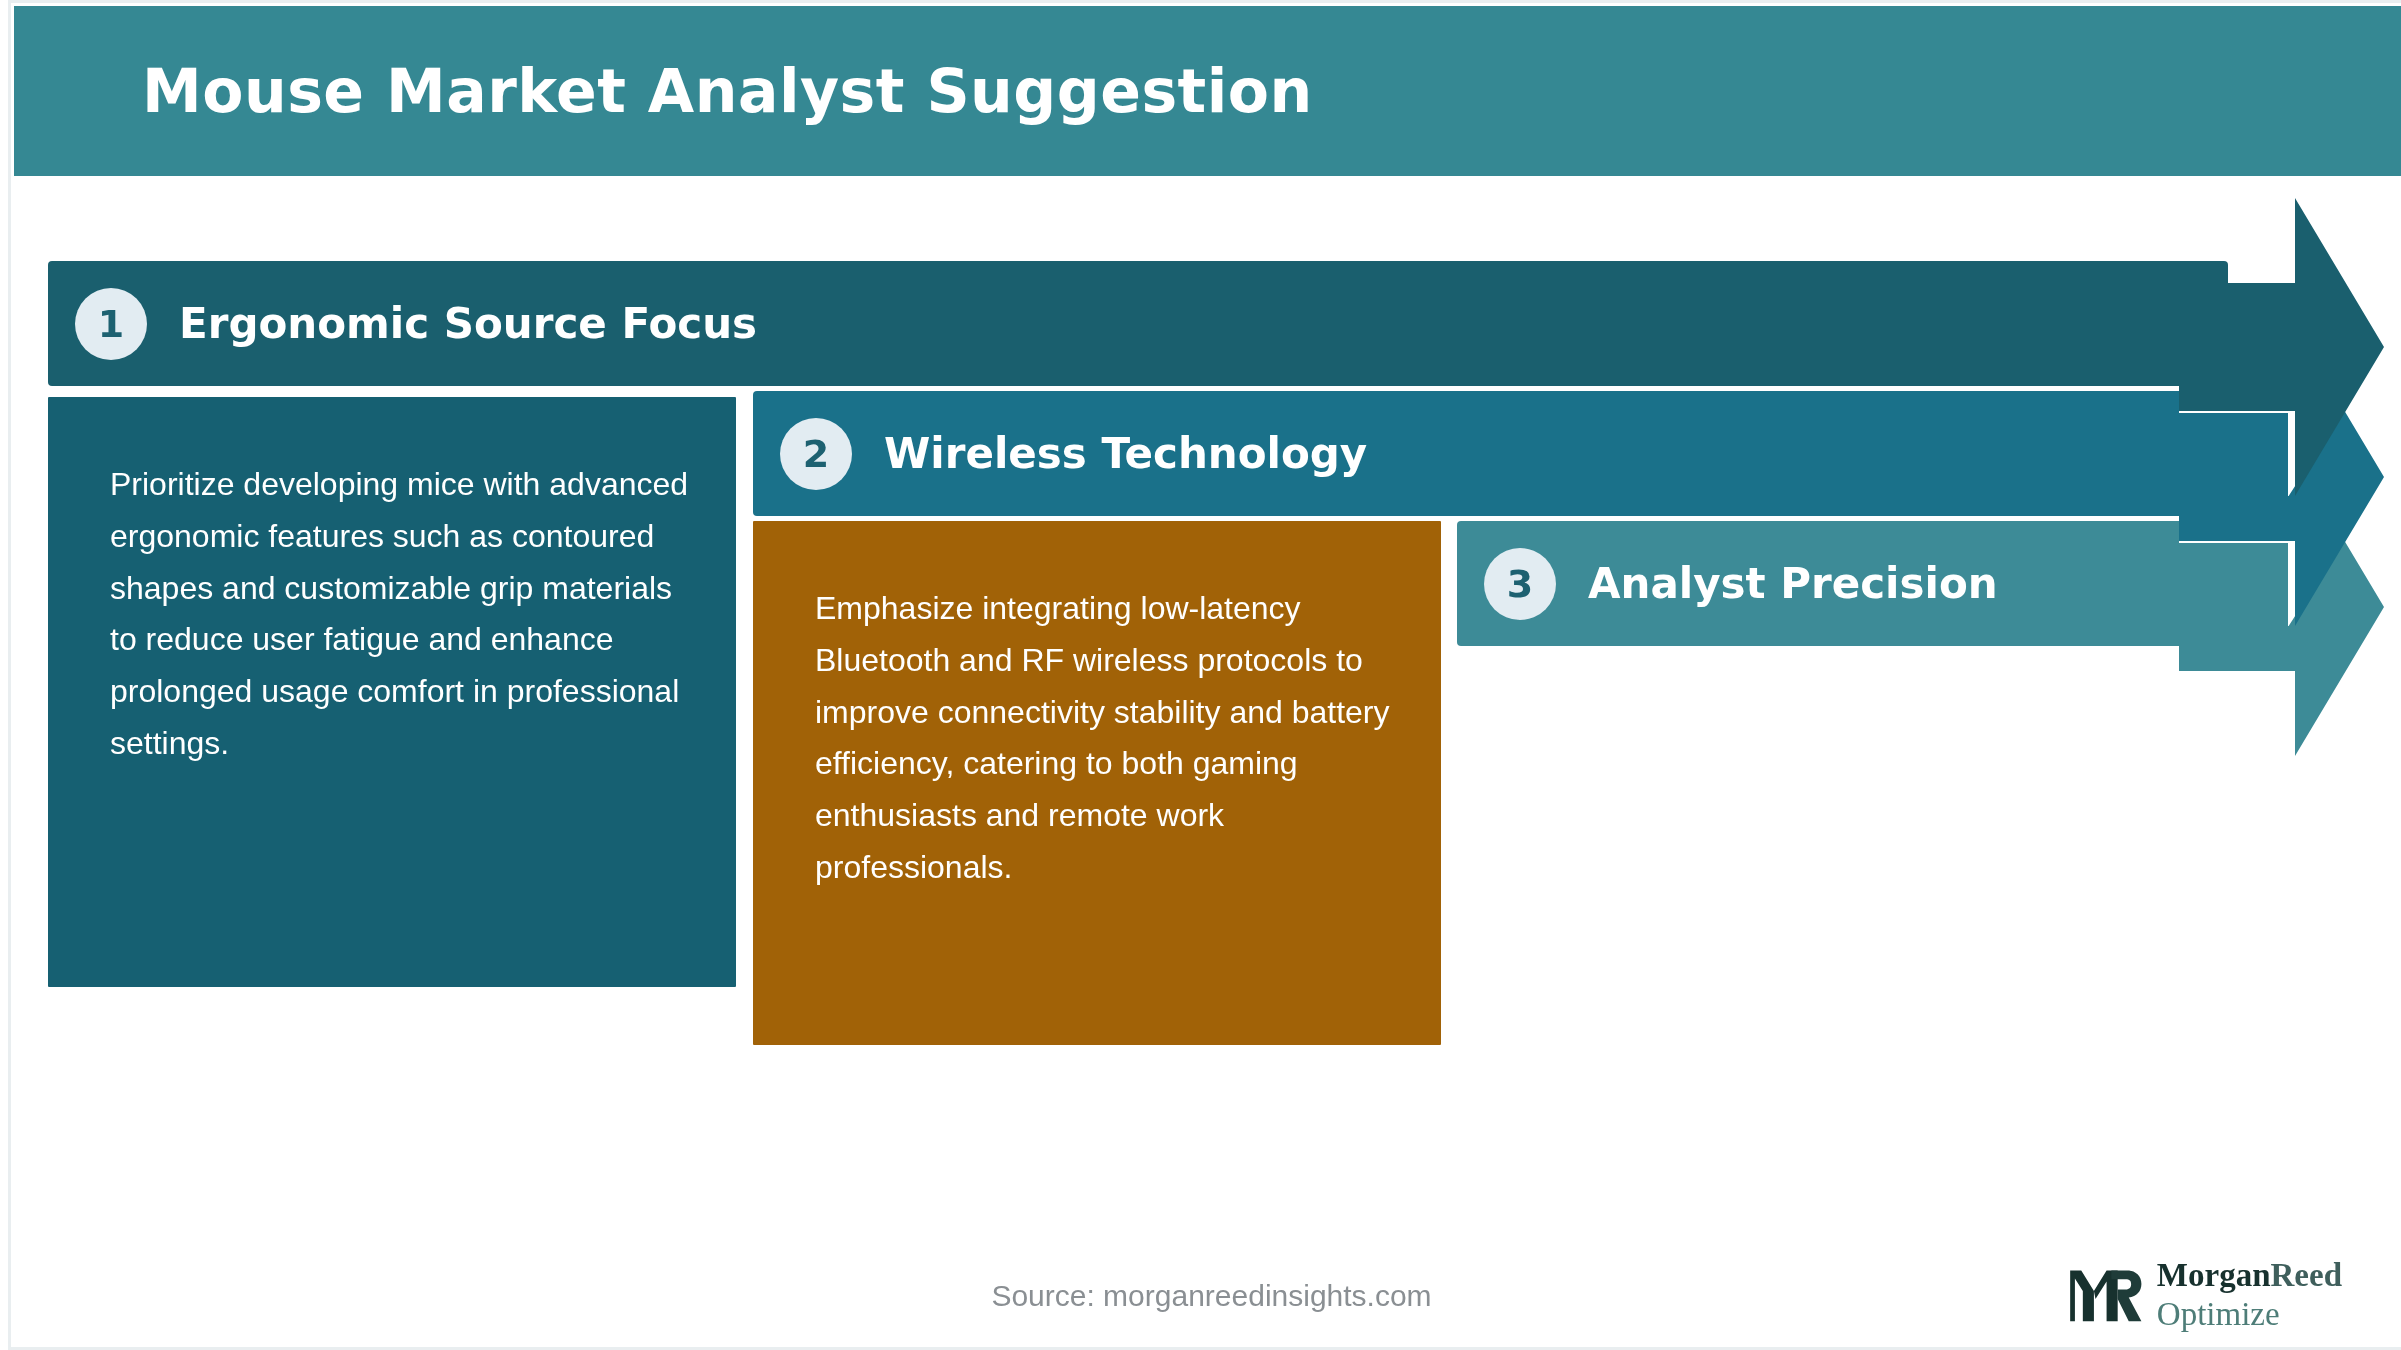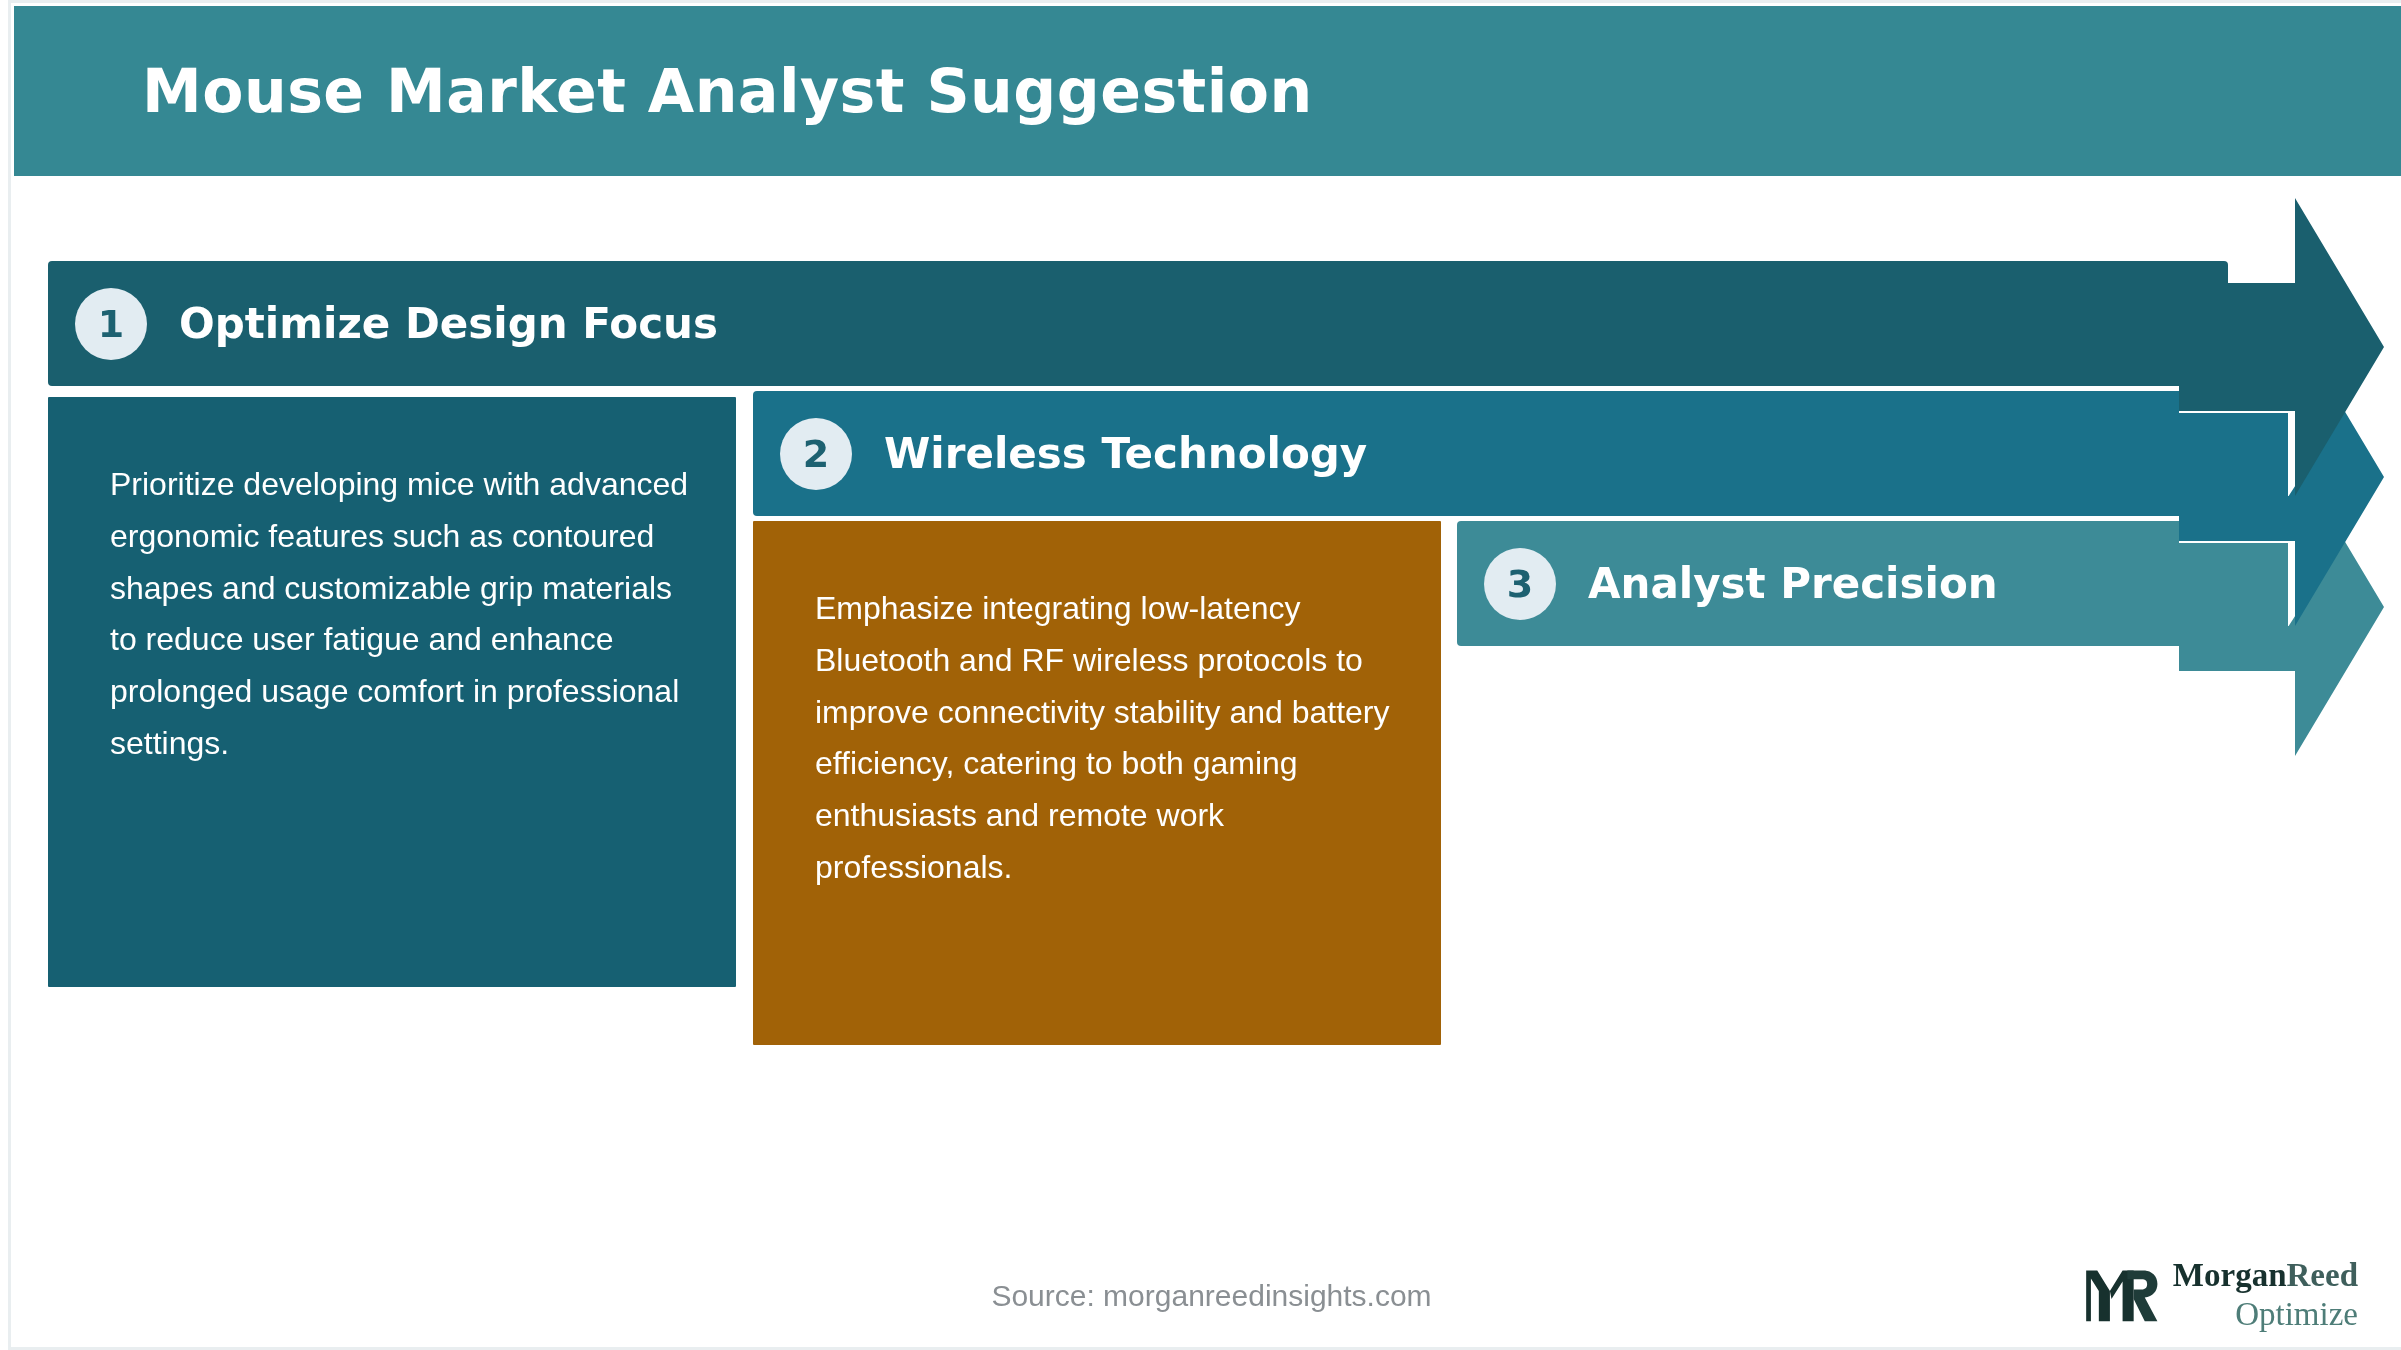--- a/index.html
+++ b/index.html
@@ -138,26 +138,25 @@
     top: 1276px;
     width: 2401px;
     text-align: center;
     color: #8a8f93;
     font-size: 30px;
     font-family: "Liberation Sans", sans-serif;
   }
 
   #logo {
     position: absolute;
-    right: 48px;
+    right: 64px;
     top: 1256px;
     display: flex;
     align-items: center;
     gap: 14px;
-    text-align: right;
   }
   #logo-mark { width: 76px; height: 56px; display: block; }
   #logo-text { display: flex; flex-direction: column; line-height: 1.0; }
   .logo-line-1 {
     font-family: "Liberation Serif", serif;
     font-size: 33px;
     font-weight: bold;
     color: #17312e;
     white-space: nowrap;
   }
@@ -208,21 +207,21 @@
   <div id="head-1" class="arrow-head">
     <svg viewBox="0 0 205 298" xmlns="http://www.w3.org/2000/svg">
       <path d="M0 78 L109 78 L109 -8 L205 141 L109 290 L109 206 L0 206 Z" fill="#ffffff" transform="translate(0,9)"></path>
       <path d="M0 85 L116 85 L116 0 L205 149 L116 298 L116 213 L0 213 Z" fill="#1a5f6e"></path>
     </svg>
   </div>
   <div id="band-1" class="arrow-band">
     <div class="band-body"></div>
     <div class="band-inner">
       <div class="num-circle">1</div>
-      <div class="band-label">Optimize Design Focus</div>
+      <div class="band-label">Ergonomic Source Focus</div>
     </div>
   </div>
 
   <div id="panel-1" class="body-panel">Prioritize developing mice with advanced ergonomic features such as contoured shapes and customizable grip materials to reduce user fatigue and enhance prolonged usage comfort in professional settings.</div>
   <div id="panel-2" class="body-panel">Emphasize integrating low-latency Bluetooth and RF wireless protocols to improve connectivity stability and battery efficiency, catering to both gaming enthusiasts and remote work professionals.</div>
 
   <div id="source-note">Source: morganreedinsights.com</div>
 
   <div id="logo">
     <svg id="logo-mark" viewBox="0 0 96 70" xmlns="http://www.w3.org/2000/svg">

